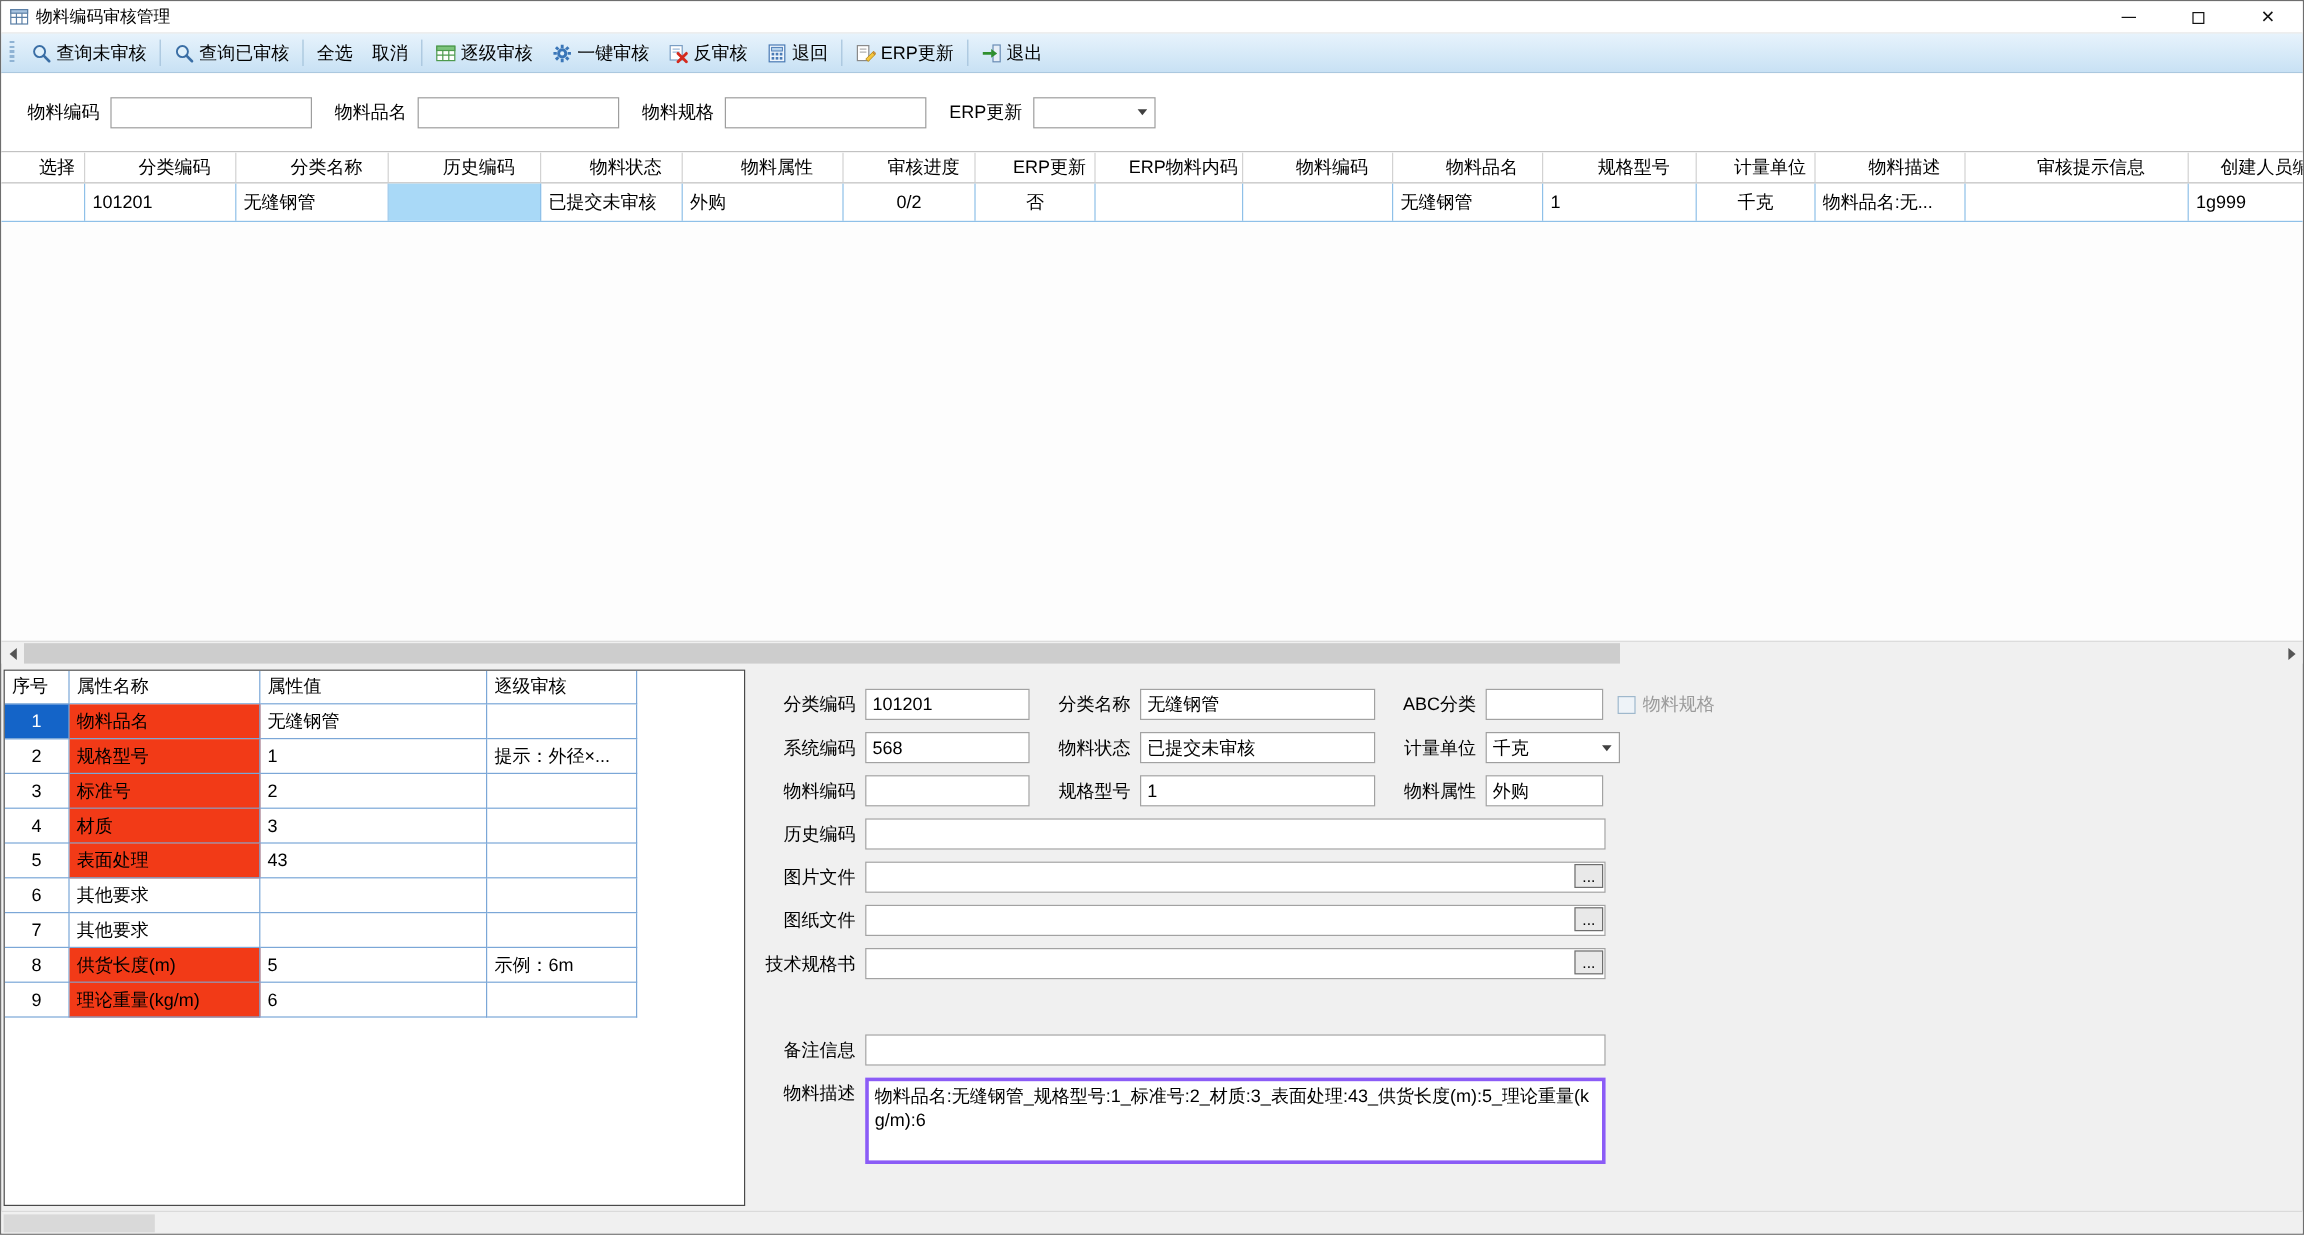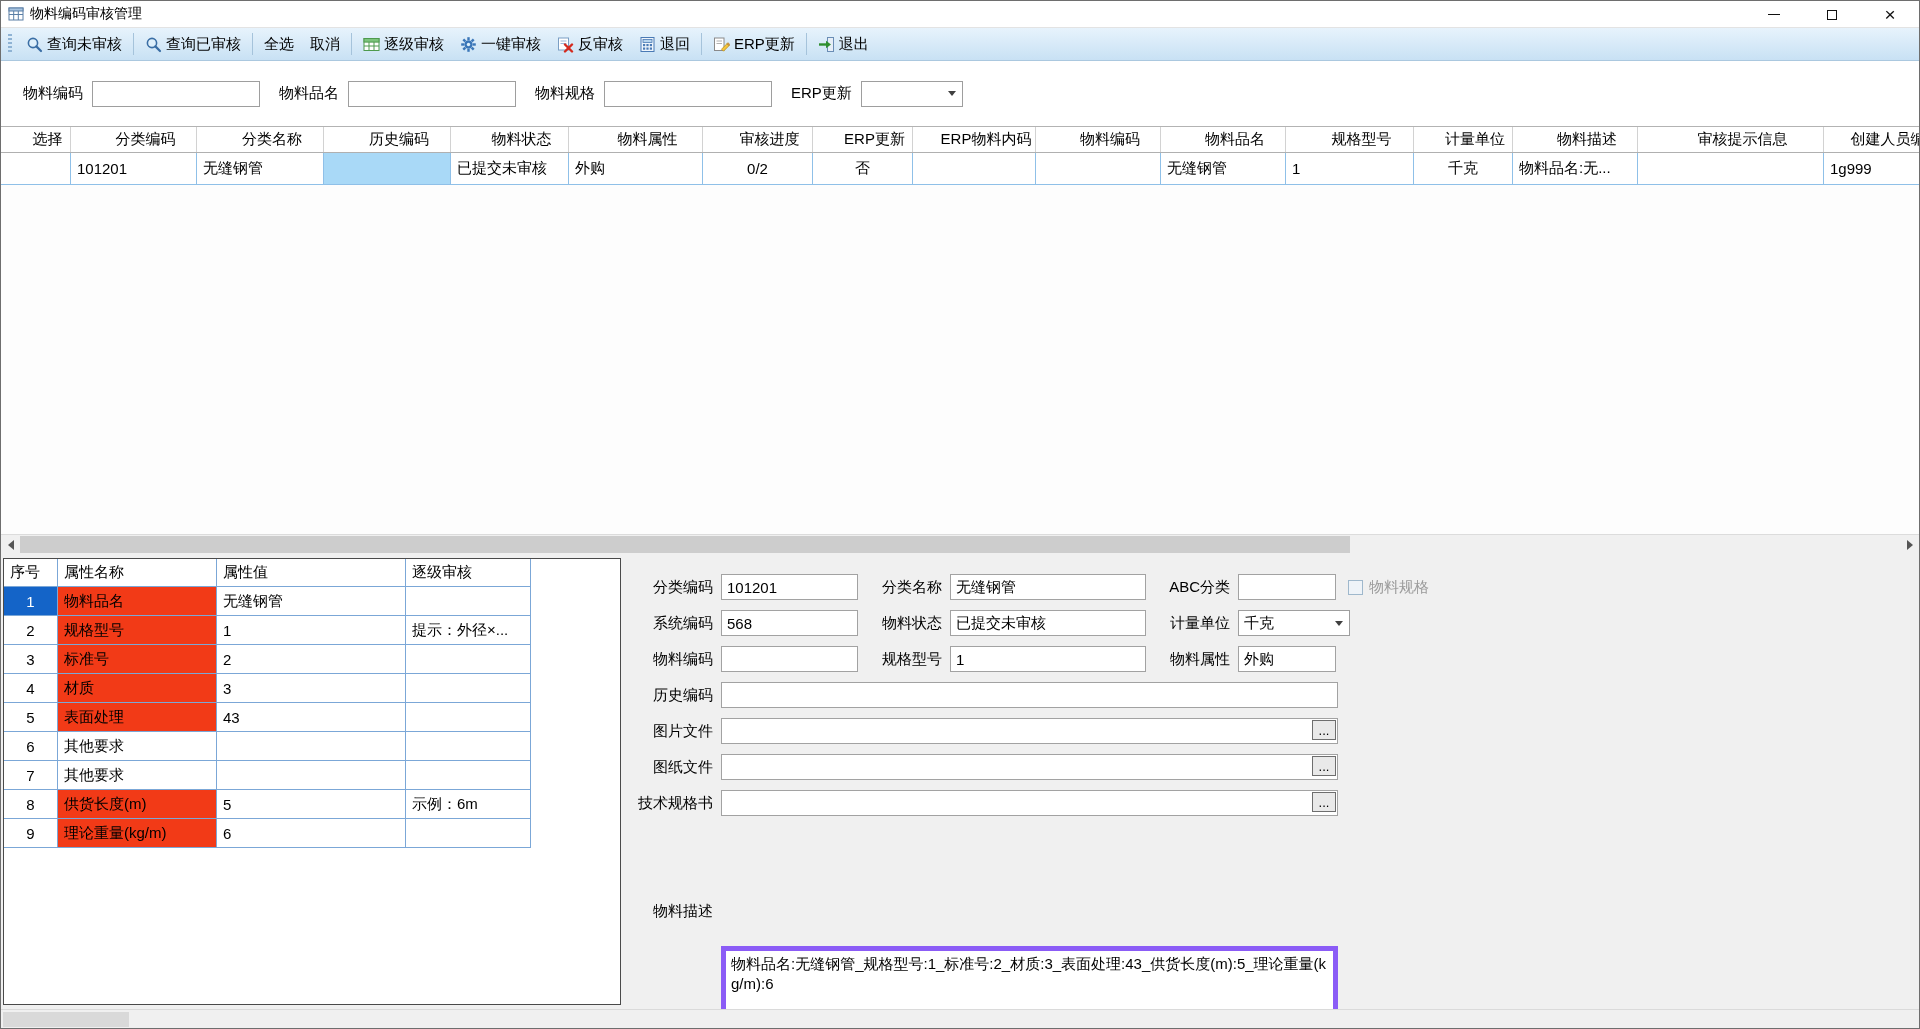--- a/index.html
+++ b/index.html
@@ -88,22 +88,22 @@
   .frow.tall { height:72px; align-items:flex-start; }
   .flabel { width:92px; flex:none; text-align:right; padding-right:8px; white-space:nowrap; }
   .frow.tall .flabel { padding-top:4px; }
   .finput { height:26px; border:1px solid #a2a2a2; background:#fff; font:inherit; padding:0 5px; flex:none; }
   .w137{width:137px} .w196{width:196px} .w98{width:98px} .w112{width:112px} .wwide{width:617px}
   .file-wrap { position:relative; width:617px; height:26px; flex:none; }
   .file-wrap .finput { width:100%; }
   .browse-btn { position:absolute; right:2px; top:2px; width:24px; height:20px; background:#e9e9e9;
                 border:1px solid #6e6e6e; font-size:13px; line-height:1; display:flex;
                 align-items:center; justify-content:center; font-family:inherit; }
-  .desc-box { width:617px; height:72px; border:5px solid #8b5cf6; background:#fff; padding:3px 5px;
-              line-height:1.35; overflow:hidden; word-break:break-all; flex:none;margin-top:48px; }
+  .desc-box { width:617px; height:72px; border:3px solid #8b5cf6; background:#fff; padding:3px 5px;
+              line-height:1.35; overflow:hidden; word-break:break-all; flex:none; }
   .fcheck { display:flex; align-items:center; margin-left:12px; color:#9b9b9b; }
   .checkbox { width:15px; height:15px; border:1px solid #9fb8cc; background:#eef3f8; margin-right:6px; flex:none; }
 
   
   .bottom-scroll { position:absolute; top:1008px; left:0; right:0; height:19px; background:#f0f0f0;
                    border-top:1px solid #dadada; }
   .bs-thumb { position:absolute; left:2px; top:2px; width:126px; height:15px; background:#d9d9d9; }
 </style>
 </head>
 <body>
@@ -452,20 +452,24 @@
 
     <div class="frow" style="top:232px">
       <span class="flabel">技术规格书</span>
       <span class="file-wrap">
         <input class="finput" value="" style="">
         <button class="browse-btn">...</button>
       </span>
     </div>
 
 
+    <div class="frow" style="top:304px">
+      <span class="flabel">备注信息</span>
+      <input class="finput wwide" value="" style="">
+    </div>
 
     <div class="frow tall" style="top:340px">
       <span class="flabel">物料描述</span>
       <div class="desc-box">物料品名:无缝钢管_规格型号:1_标准号:2_材质:3_表面处理:43_供货长度(m):5_理论重量(kg/m):6</div>
     </div>
 
   </div>
 
   <div class="bottom-scroll">
     <div class="bs-thumb"></div>

